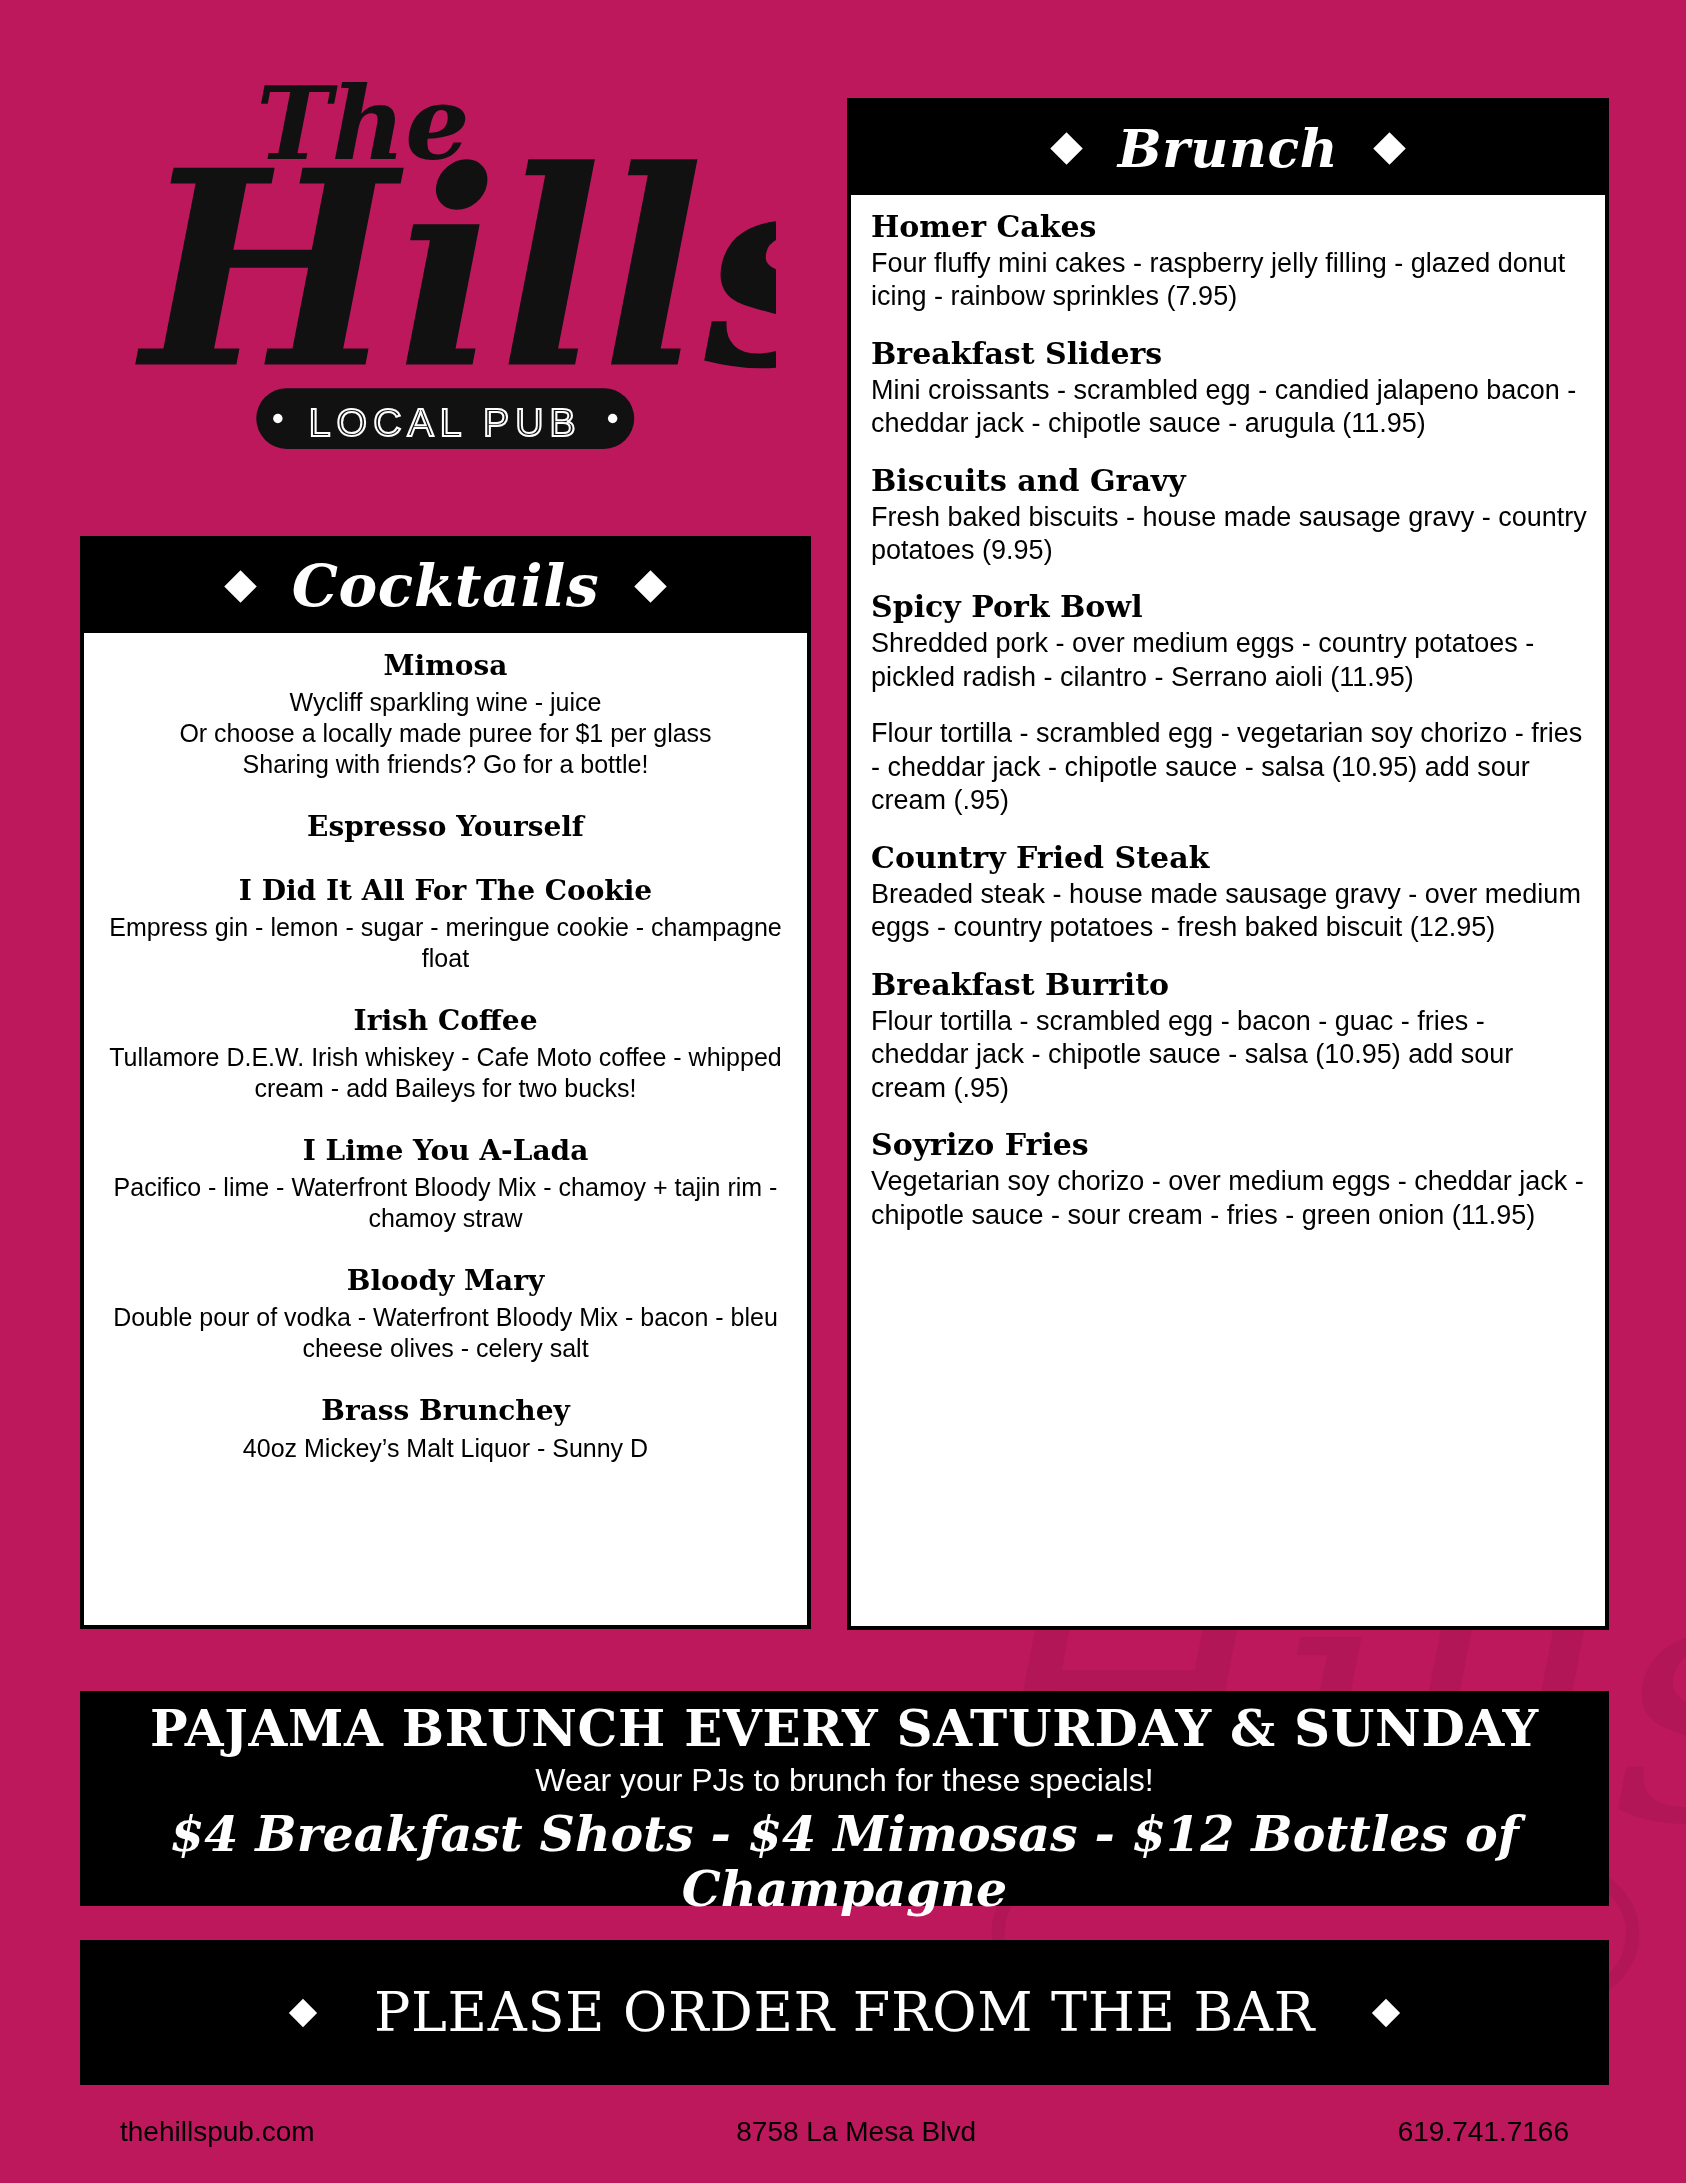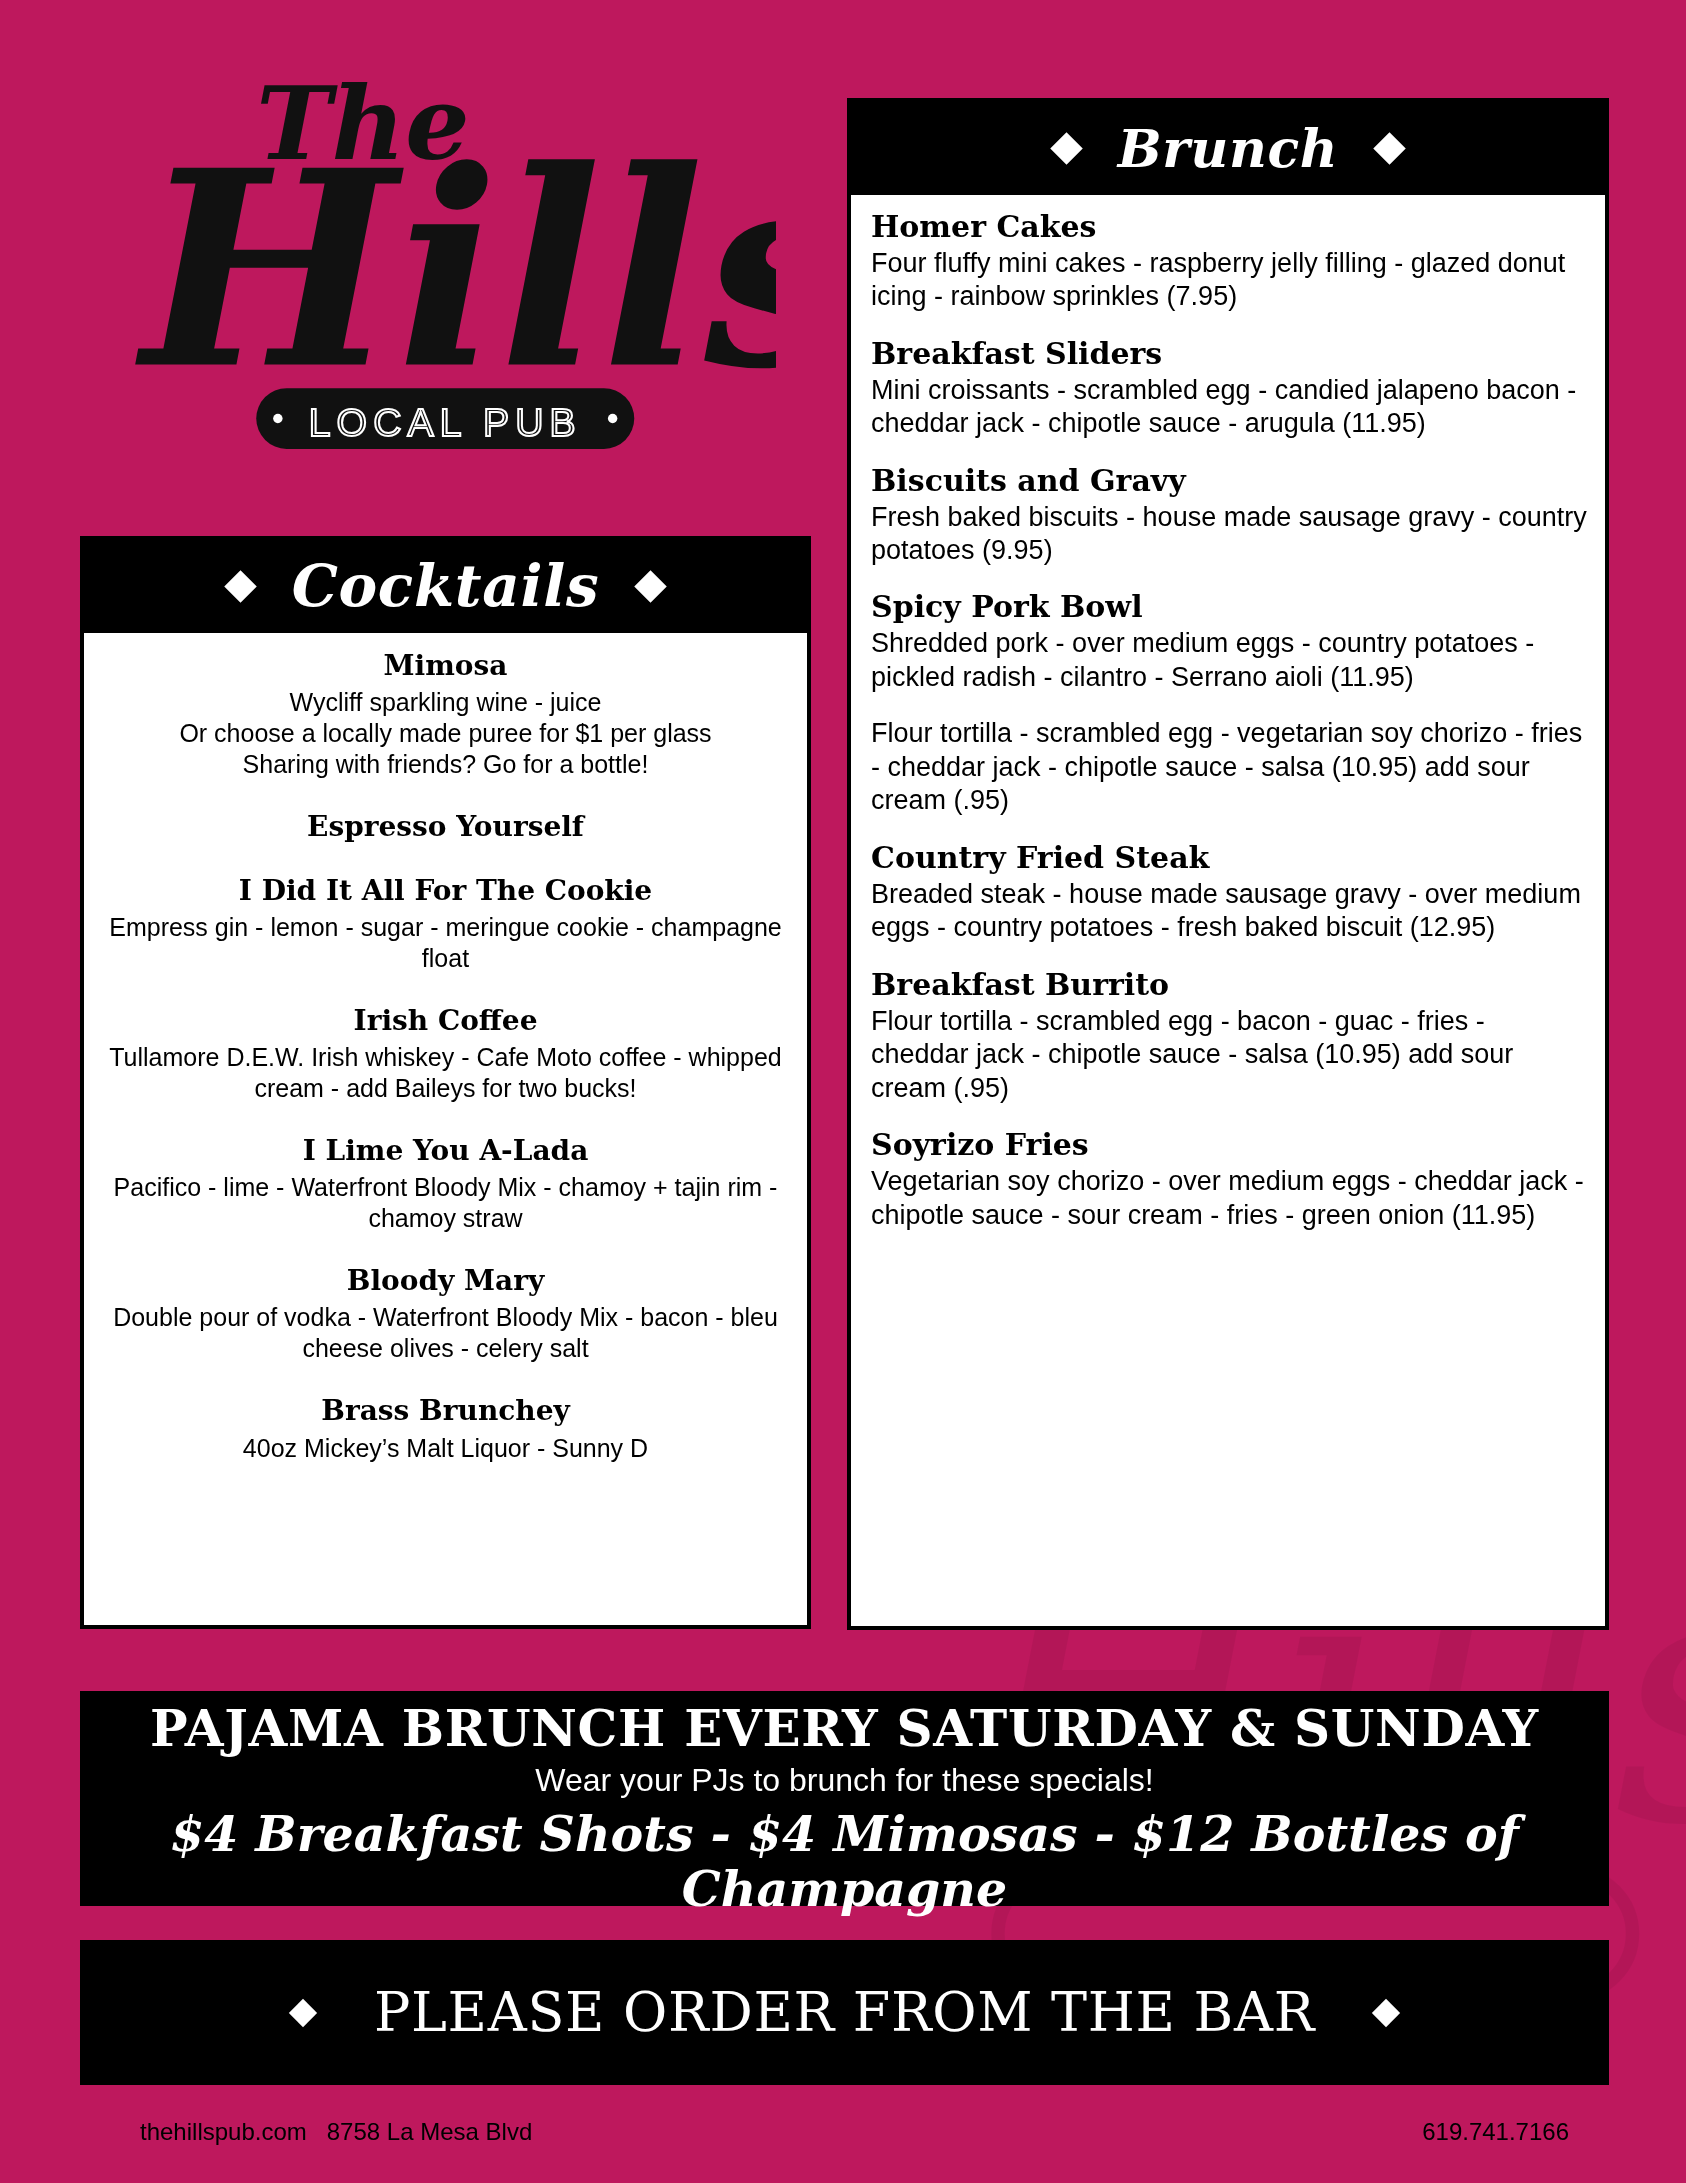--- a/index.html
+++ b/index.html
@@ -198,27 +198,26 @@
     width: 1529px;
     height: 54px;
     display: flex;
     align-items: center;
     justify-content: space-between;
     padding: 0 40px;
     box-sizing: border-box;
   }
   .footer-cell {
     font-family: "Liberation Sans", sans-serif;
-    font-size: 24px;
+    font-size: 28px;
     font-weight: 400;
     color: #000000;
     white-space: nowrap;
-    margin-left: 20px;
-  }
-  .footer-cell.center { flex: 1; }
+  }
+  .footer-cell.center { flex: 1; text-align: center; }
   .footer-cell.left  { flex: 0 0 auto; text-align: left; }
   .footer-cell.right { flex: 0 0 auto; text-align: right; }
 </style>
 </head>
 <body>
 
 <div class="page">
 
   <svg class="watermark" viewBox="0 0 600 500" aria-hidden="true">
     <text x="40" y="260" font-family="DejaVu Serif, serif" font-style="italic" font-size="260" fill="#000">Hills</text>

